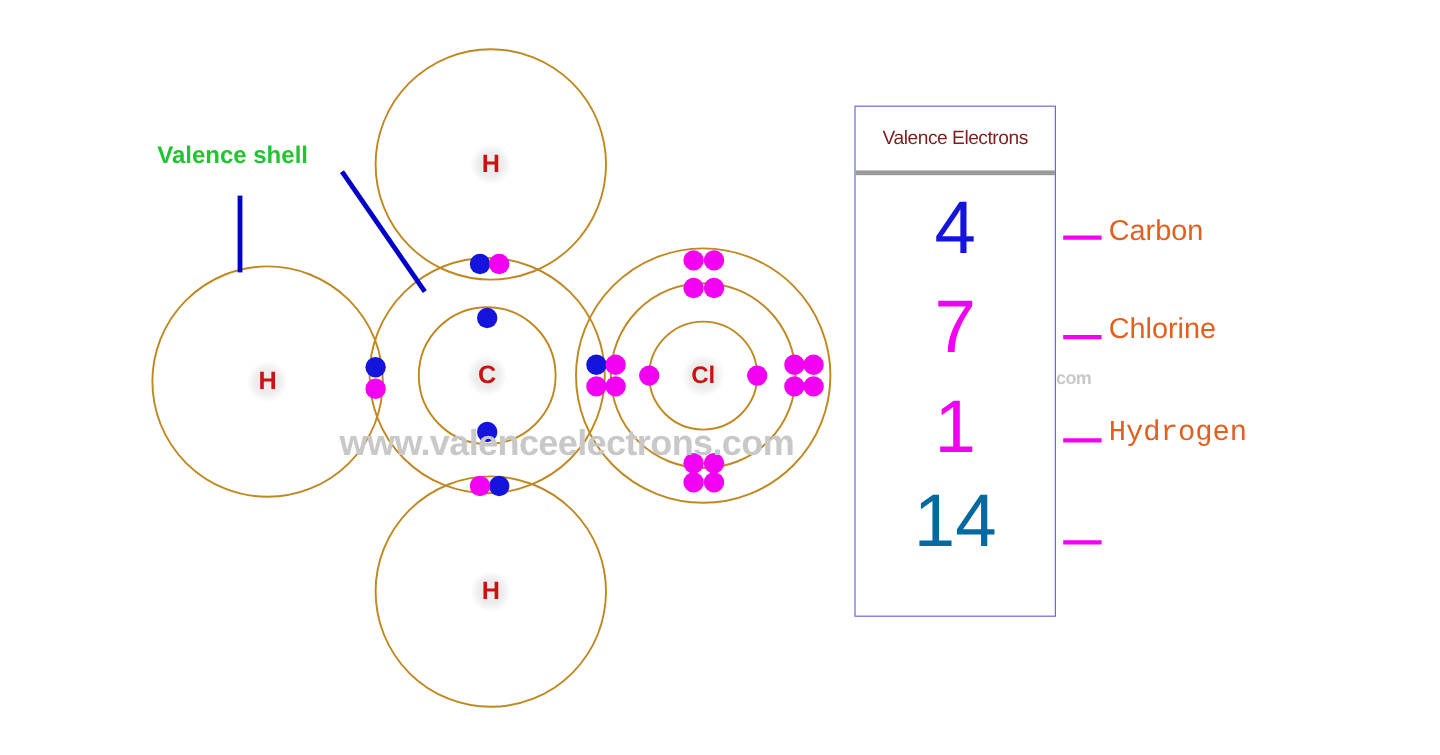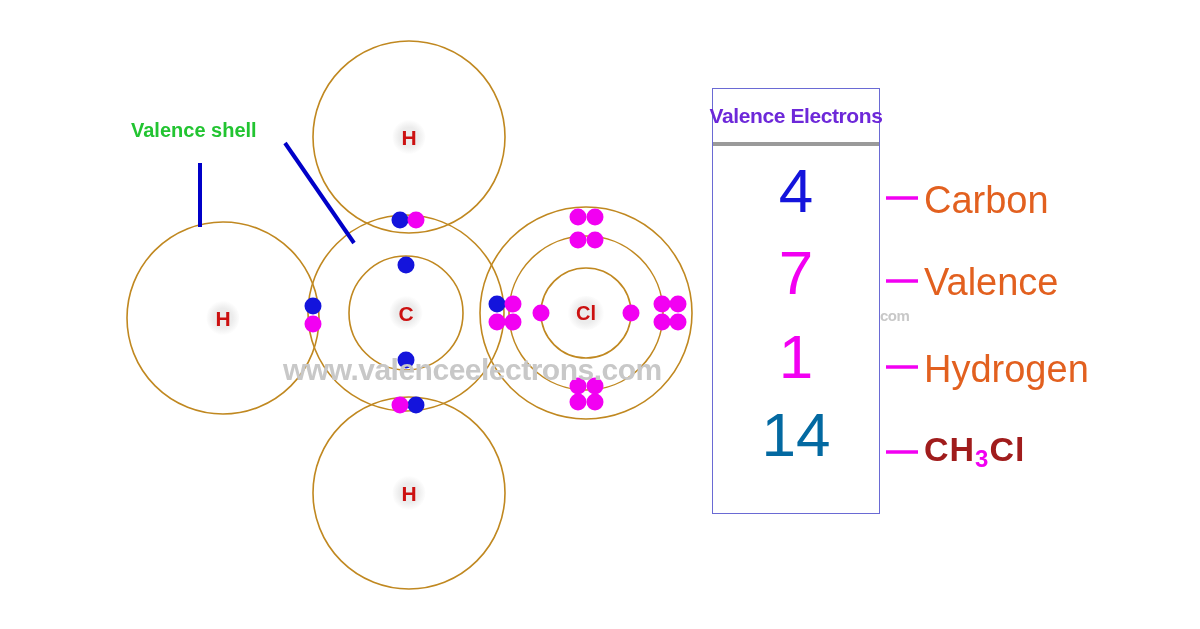--- a/index.html
+++ b/index.html
@@ -39,23 +39,23 @@
   }
   .legend-header {
     height: 57px;
     border-bottom: 4px solid #9a9a9a;
     display: flex;
     align-items: center;
     justify-content: center;
     box-sizing: border-box;
   }
   .legend-header-text {
-    color: #6d28d9;
-    font-size: 21px;
-    font-weight: 700;
+    color: #7f1d1d;
+    font-size: 16px;
+    font-weight: 400;
     font-family: "Liberation Sans", sans-serif;
     letter-spacing: -0.4px;
     white-space: nowrap;
   }
   .legend-values {
     position: relative;
     height: 365px;
   }
   .legend-value {
     position: absolute;
@@ -69,28 +69,28 @@
   }
   .lv-0 { top: 14px;  color: #1414dc; }
   .lv-1 { top: 96px;  color: #f200f2; }
   .lv-2 { top: 180px; color: #f200f2; }
   .lv-3 { top: 258px; color: #f200f2; }
 
   
   .side-label {
     position: absolute;
     font-family: "Liberation Sans", sans-serif;
-    font-size: 38px;
+    font-size: 24px;
     color: #e2601f;
     white-space: nowrap;
     line-height: 1;
   }
   .sl-0 { left: 924px; top: 181px; }
   .sl-1 { left: 924px; top: 263px; }
-  .sl-2 { left: 924px; top: 350px; }
+  .sl-2 { left: 924px; top: 350px; font-family: Liberation Mono, monospace; }
   .formula-label {
     position: absolute;
     left: 924px;
     top: 432px;
     font-family: "Liberation Sans", sans-serif;
     font-size: 34px;
     font-weight: 700;
     color: #a01c1c;
     letter-spacing: 1px;
     white-space: nowrap;
@@ -224,19 +224,16 @@
     </div>
     <div class="legend-values" id="legend-values">
         <div class="legend-value lv-0" style="color: rgb(20, 20, 220);">4</div>
         <div class="legend-value lv-1" style="color: rgb(242, 0, 242);">7</div>
         <div class="legend-value lv-2" style="color: rgb(242, 0, 242);">1</div>
         <div class="legend-value lv-3" style="color: #0369a1;">14</div>
       </div>
   </div>
 
   <div class="side-label sl-0">Carbon</div>
-  <div class="side-label sl-1">Valence</div>
+  <div class="side-label sl-1">Chlorine</div>
   <div class="side-label sl-2">Hydrogen</div>
-  <div class="formula-label">
-    <span>CH</span><sub>3</sub><span>Cl</span>
-  </div>
 
 </div>
 
 </body></html>

